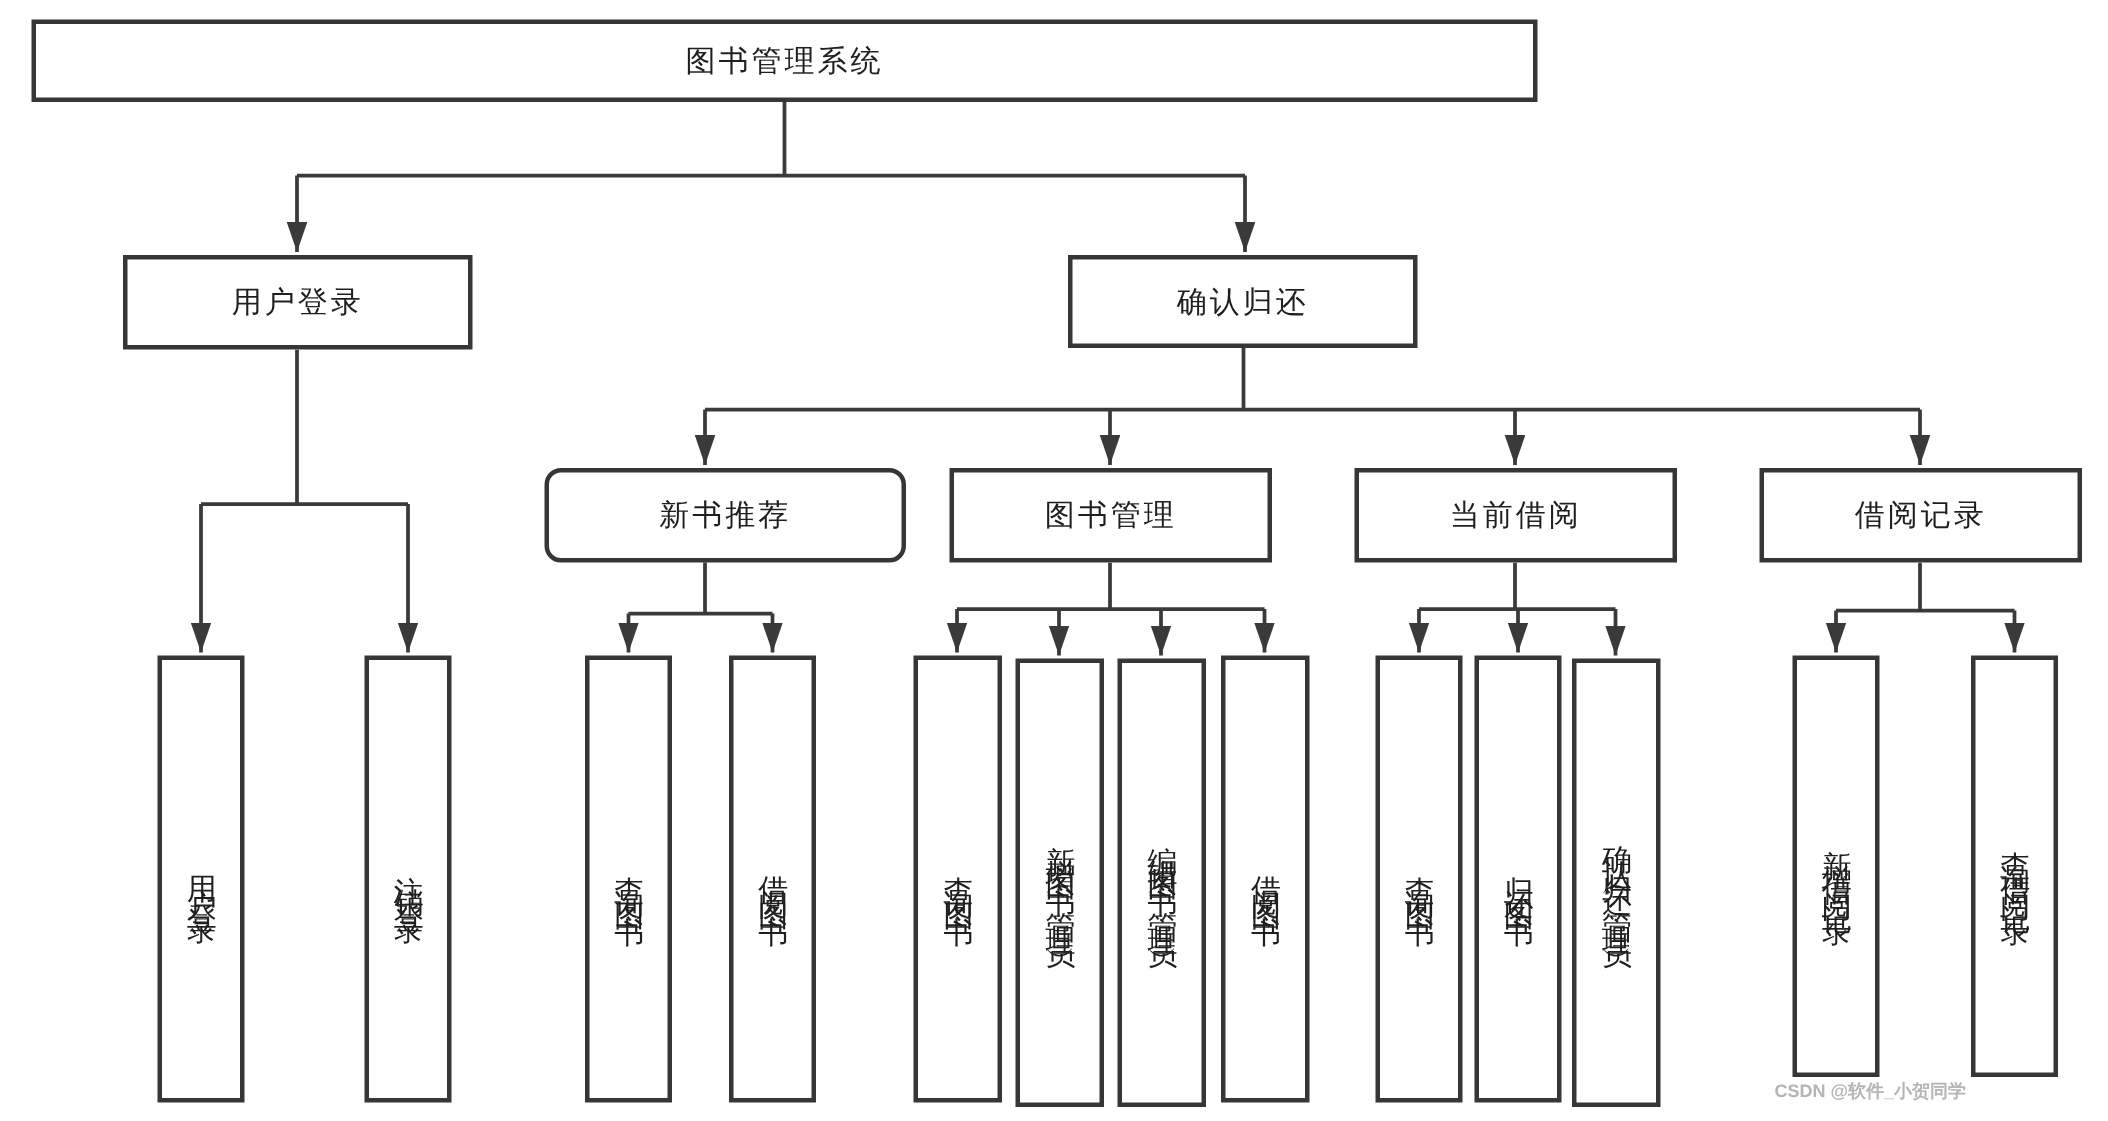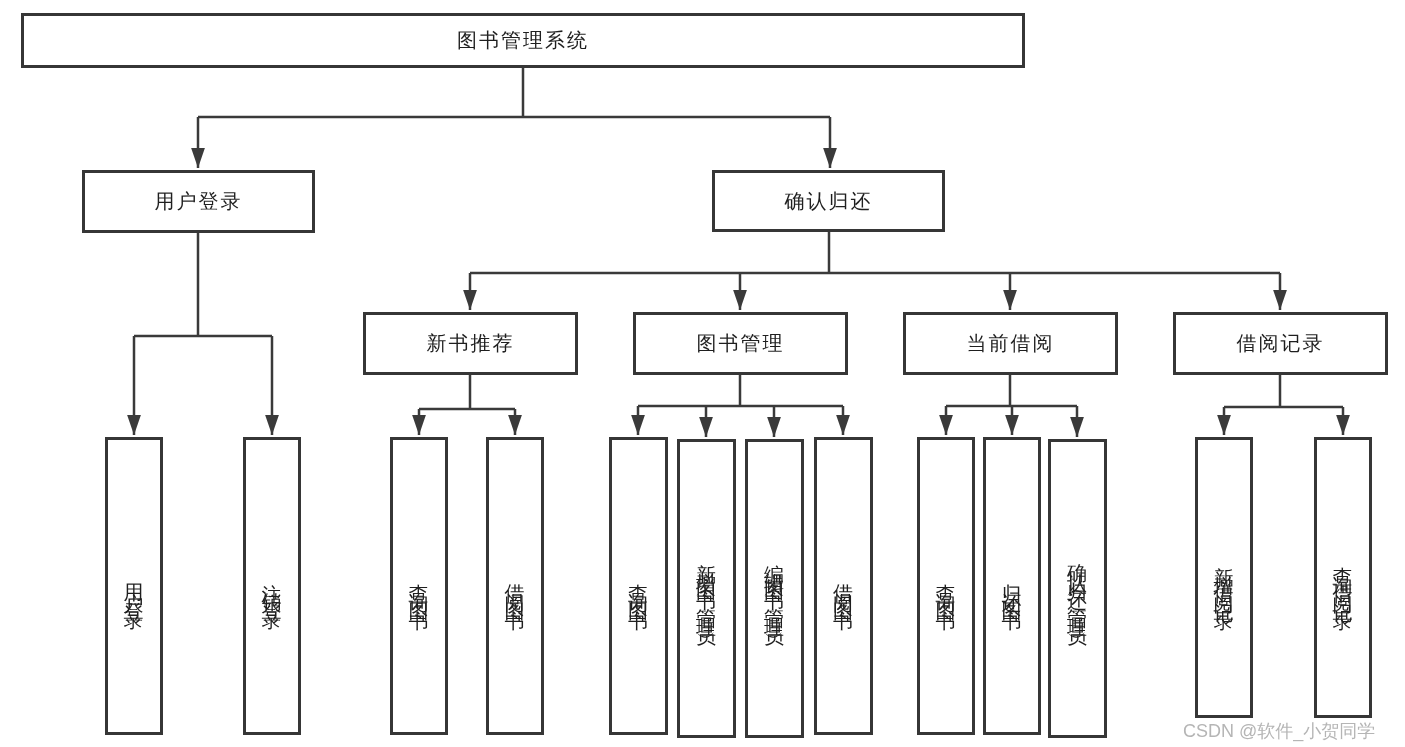--- a/index.html
+++ b/index.html
@@ -42,23 +42,24 @@
     writing-mode: vertical-rl;
     text-orientation: mixed;
     font-size: 20px;
     letter-spacing: 9px;
     line-height: 1;
   }
   .watermark {
     position: absolute;
     top: 719px;
     left: 1183px;
-    font-size: 18px;
+    font-size: 12px;
     color: #b5b5b5;
     white-space: nowrap;
+    font-weight: bold;
   }
 </style>
 </head>
 <body>
 
 <div class="canvas">
 
   <svg class="connectors" viewBox="0 0 1405 747">
     <defs>
       <marker id="arw" markerWidth="9" markerHeight="6" refX="8" refY="2.75" orient="auto">
@@ -118,21 +119,21 @@
     <span>图书管理系统</span>
   </div>
 
   <div class="node h" style="left:82px; top:170px; width:233px; height:63px;">
     <span>用户登录</span>
   </div>
   <div class="node h" style="left:712px; top:170px; width:233px; height:62px;">
     <span>确认归还</span>
   </div>
 
-  <div class="node h" style="left:363px; top:312px; width:215px; height:63px;">
+  <div class="node h" style="left:363px; top:312px; width:241px; height:63px;border-radius:11px;">
     <span>新书推荐</span>
   </div>
   <div class="node h" style="left:633px; top:312px; width:215px; height:63px;">
     <span>图书管理</span>
   </div>
   <div class="node h" style="left:903px; top:312px; width:215px; height:63px;">
     <span>当前借阅</span>
   </div>
   <div class="node h" style="left:1173px; top:312px; width:215px; height:63px;">
     <span>借阅记录</span>

